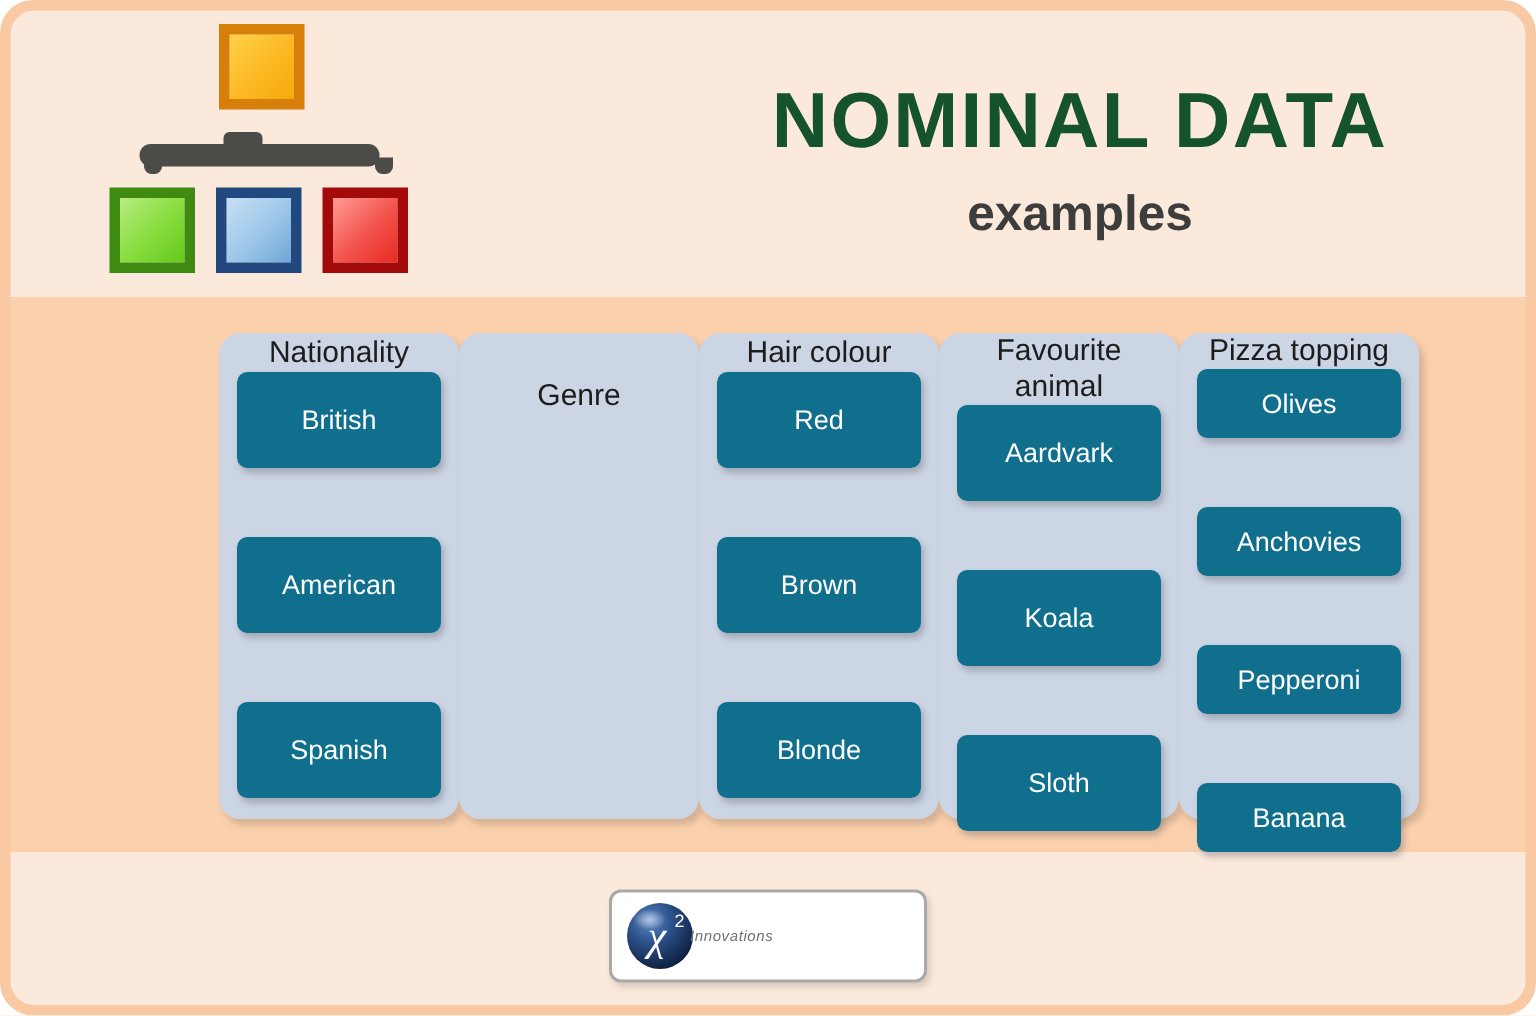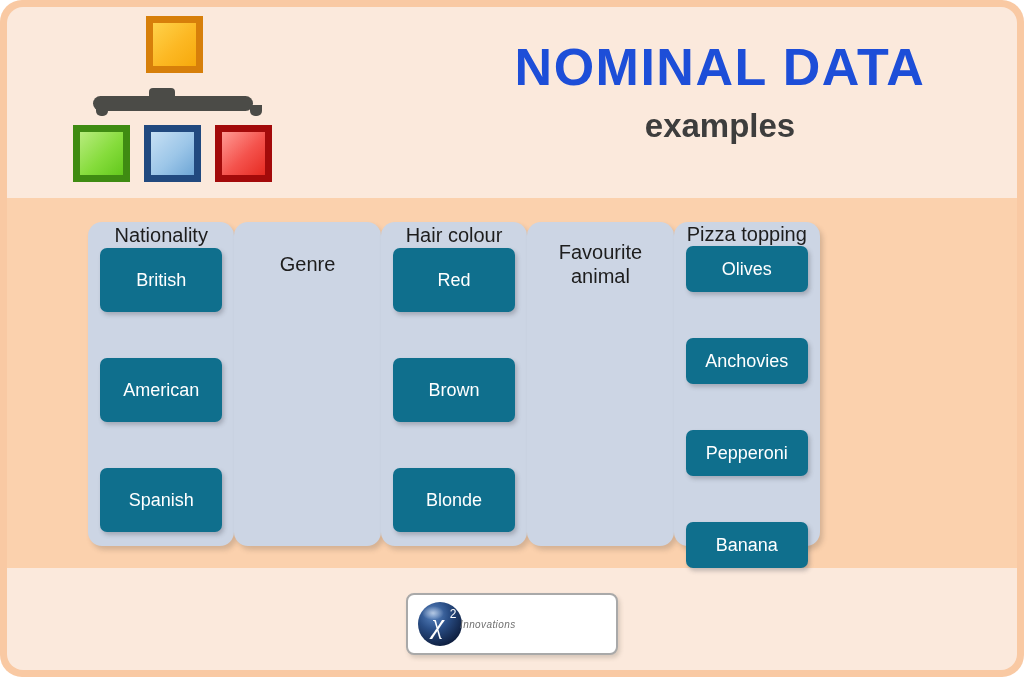--- a/index.html
+++ b/index.html
@@ -128,41 +128,41 @@
     position: absolute;
     left: 430px;
     top: 38px;
     width: 580px;
     text-align: center;
   }
   .poster-title {
     font-size: 52px;
     font-weight: bold;
     letter-spacing: 1.5px;
-    color: #1d4ed8;
+    color: #14532d;
     line-height: 1.05;
-    margin: 2px;
+    margin: 16px;
   }
   .poster-subtitle {
     font-size: 33px;
     font-weight: bold;
     color: #3d3d3d;
     margin: 14px 0 0 0;
     line-height: 1;
   }
 
   
   .columns {
     position: absolute;
     left: 88px;
     top: 222px;
-    width: 732px;
+    width: 916px;
     height: 324px;
     display: flex;
-    justify-content: space-between;
+    justify-content: center;
   }
   .cat-card {
     width: 160px;
     height: 324px;
     box-sizing: border-box;
     background: #ccd5e4;
     border-radius: 14px;
     box-shadow: 3px 4px 5px rgba(80, 70, 60, 0.22);
     display: flex;
     flex-direction: column;
@@ -285,20 +285,25 @@
       <div class="cat-values count-3">
         <div class="value-chip">Red</div>
         <div class="value-chip">Brown</div>
         <div class="value-chip">Blonde</div>
       </div>
     </div>
 
     <div class="cat-card">
       <div class="cat-title">Favourite
 animal</div>
+      <div class="cat-values count-3">
+        <div class="value-chip">Aardvark</div>
+        <div class="value-chip">Koala</div>
+        <div class="value-chip">Sloth</div>
+      </div>
     </div>
 
     <div class="cat-card">
       <div class="cat-title">Pizza topping</div>
       <div class="cat-values count-4">
         <div class="value-chip">Olives</div>
         <div class="value-chip">Anchovies</div>
         <div class="value-chip">Pepperoni</div>
         <div class="value-chip">Banana</div>
       </div>

